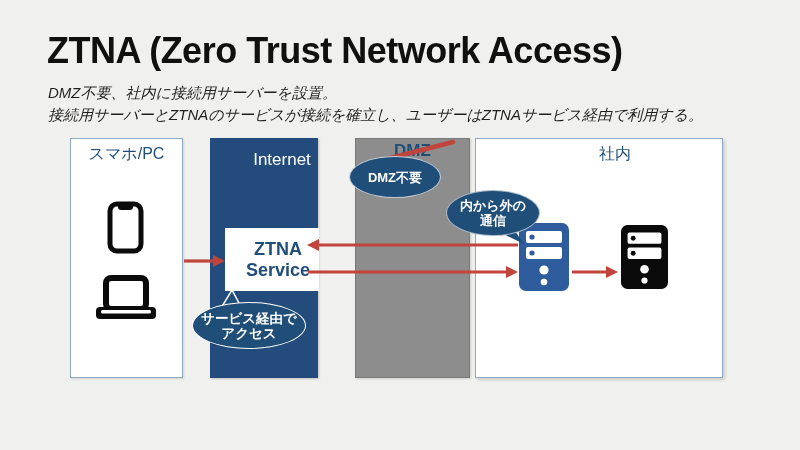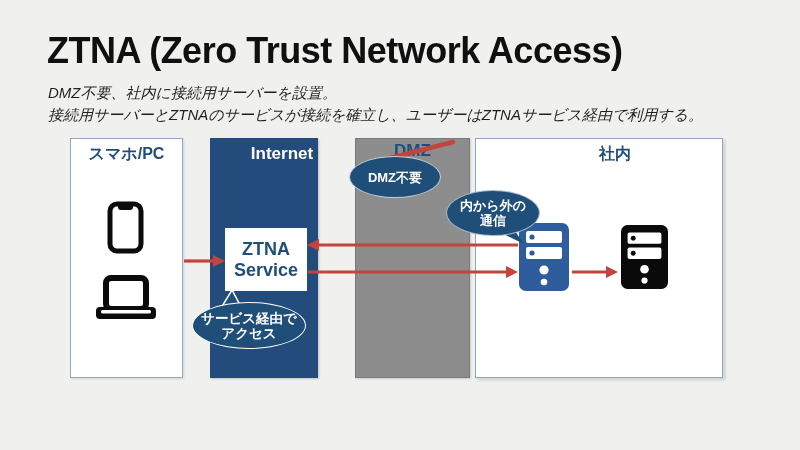--- a/index.html
+++ b/index.html
@@ -9,34 +9,34 @@
     background:var(--background,#F0F0EE);
   }
   
   .title{
     position:absolute;left:47px;top:30px;margin:0;
     font-size:36px;font-weight:bold;color:#101010;letter-spacing:-0.5px;
   }
   .desc{position:absolute;left:48px;top:82px;font-size:15px;color:#1f1f1f;line-height:22px;font-style:italic;}
   
   .col{position:absolute;top:138px;height:240px;box-sizing:border-box;}
-  .col-label{text-align:center;font-weight:700;}
+  .col-label{text-align:center;font-weight:400;}
   .col-devices{left:70px;width:113px;background:#fff;border:1px solid var(--box-border,#8FA9C8);box-shadow:1px 1px 2px rgba(0,0,0,0.12);}
   .col-devices .col-label{margin-top:5px;font-size:16px;color:var(--label-blue,#1F4E79);}
   .col-internet{left:210px;width:108px;background:var(--navy,#234C7C);box-shadow:1px 1px 2px rgba(0,0,0,0.2);}
-  .col-internet .col-label{margin-top:6px;font-size:17px;color:#fff;padding-left:36px;}
+  .col-internet .col-label{margin-top:12px;font-size:17px;color:#fff;padding-left:36px;}
   .col-dmz{left:355px;width:115px;background:var(--dmz-gray,#8D8D8D);border:1px solid var(--dmz-border,#7A7A7A);box-shadow:1px 1px 2px rgba(0,0,0,0.15);}
   .col-dmz .col-label{margin-top:2px;font-size:17px;font-weight:bold;color:var(--label-blue,#1F4E79);}
   .col-intranet{left:475px;width:248px;background:#fff;border:1px solid var(--box-border,#8FA9C8);box-shadow:2px 2px 3px rgba(0,0,0,0.15);}
   .col-intranet .col-label{margin-top:5px;font-size:16px;color:var(--label-blue,#1F4E79);padding-left:32px;}
   
   .ztna-box{
     position:absolute;left:225px;top:228px;width:82px;height:63px;background:#fff;
     display:flex;flex-direction:column;align-items:center;justify-content:center;
-    font-size:18px;font-weight:600;color:var(--label-blue,#1F4E79);line-height:21px;z-index:2;
+    font-size:18px;font-weight:600;color:var(--label-blue,#1F4E79);line-height:21px;z-index:2;padding-left:12px;
   }
   
   .icon{position:absolute;z-index:2;}
   .phone-icon{left:107px;top:201px;}
   .laptop-icon{left:95px;top:275px;}
   .server-blue{left:519px;top:223px;}
   .server-black{left:621px;top:223px;}
   
   .overlay{position:absolute;left:0;top:0;z-index:3;pointer-events:none;}
   

